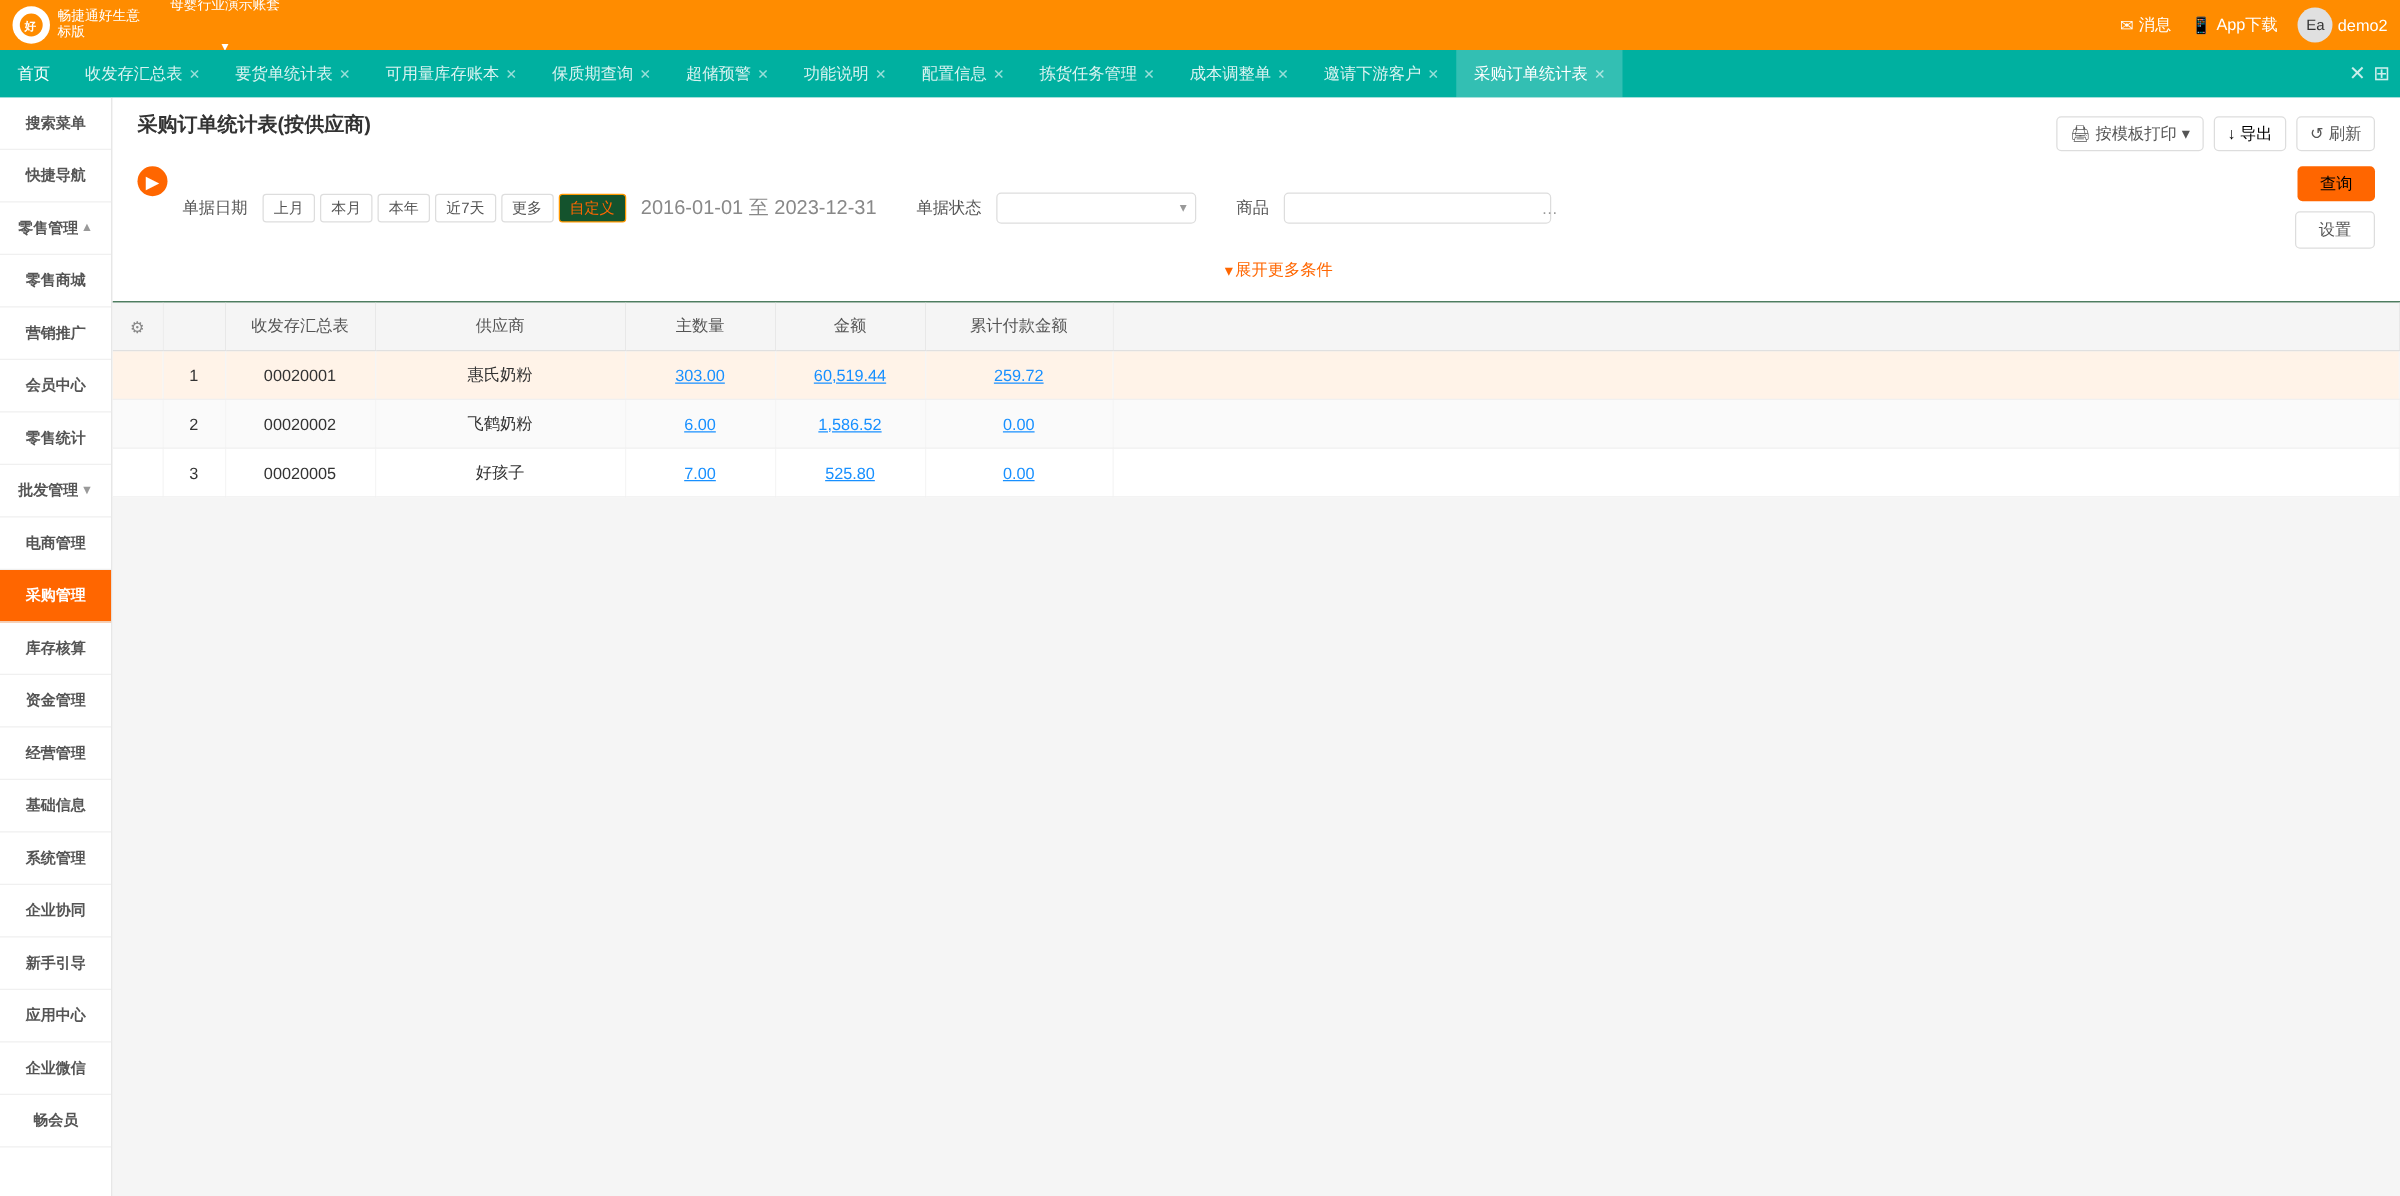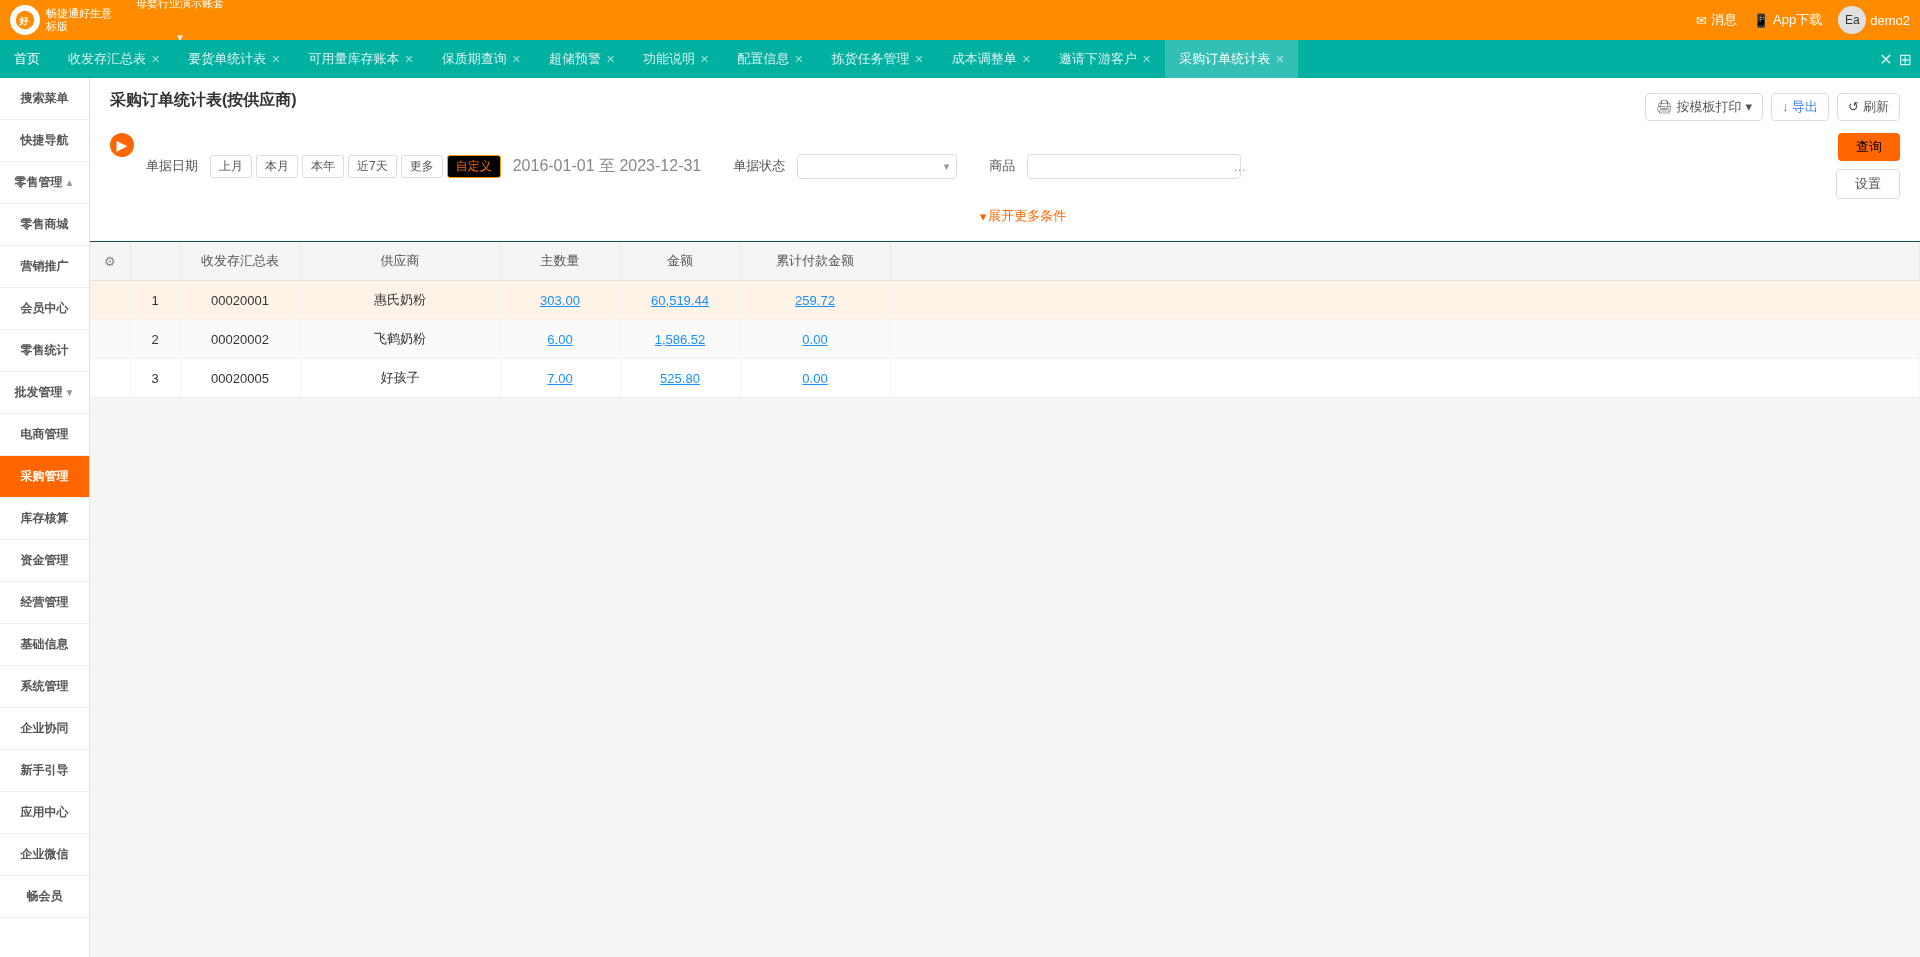--- a/index.html
+++ b/index.html
@@ -26,29 +26,29 @@
     .sidebar-item.active { background: #ff6600; color: #fff; }
     .sidebar-item.has-arrow { display: flex; align-items: center; justify-content: center; gap: 2px; }
     .sidebar-arrow { font-size: 10px; color: #999; }
 
     
     .content { flex: 1; display: flex; flex-direction: column; overflow: hidden; background: #f5f5f5; }
     .page-title { font-size: 16px; font-weight: 600; color: #333; margin-bottom: 12px; }
     .filter-label { font-size: 13px; color: #555; white-space: nowrap; }
     .date-shortcuts { display: flex; gap: 4px; }
     .date-btn { padding: 2px 8px; font-size: 12px; border: 1px solid #ddd; border-radius: 3px; cursor: pointer; color: #555; background: #fff; }
-    .date-btn.custom { background: #000000; border-color: #ff9800; color: #ff6600; }
+    .date-btn.custom { background: #14532d; border-color: #ff9800; color: #ff6600; }
     .date-range { font-size: 16px; color: #888; }
     .filter-dropdown { border: 1px solid #ddd; border-radius: 4px; padding: 4px 28px 4px 8px; font-size: 13px; background: #fff; min-width: 160px; appearance: none; position: relative; cursor: pointer; color: #555; }
     .select-wrapper { position: relative; display: inline-block; }
     .select-wrapper::after { content: '▾'; position: absolute; right: 8px; top: 50%; transform: translateY(-50%); color: #999; pointer-events: none; font-size: 11px; }
     .filter-input { border: 1px solid #ddd; border-radius: 4px; padding: 4px 28px 4px 8px; font-size: 13px; min-width: 180px; color: #555; }
     .filter-more-btn { color: #ff6600; font-size: 13px; cursor: pointer; display: flex; align-items: center; gap: 2px; }
     .btn-print { border: 1px solid #ddd; border-radius: 4px; padding: 4px 10px; font-size: 13px; cursor: pointer; background: #fff; color: #555; display: flex; align-items: center; gap: 4px; }
-    .btn-export { border: 1px solid #ddd; border-radius: 4px; padding: 4px 10px; font-size: 13px; cursor: pointer; background: #fff; color: #3b82f6; text-align: right; }
+    .btn-export { border: 1px solid #ddd; border-radius: 4px; padding: 4px 10px; font-size: 13px; cursor: pointer; background: #fff; color: #000000; text-align: right; }
     .btn-refresh { border: 1px solid #ddd; border-radius: 4px; padding: 4px 10px; font-size: 13px; cursor: pointer; background: #fff; color: #555; display: flex; align-items: center; gap: 4px; }
     .btn-query { background: #ff6600; color: #000000; border: none; border-radius: 4px; padding: 5px 18px; font-size: 13px; cursor: pointer; }
     .btn-settings { background: #fff; color: #555; border: 1px solid #ddd; border-radius: 4px; padding: 5px 18px; font-size: 13px; cursor: pointer; display: block; margin-top: 4px; }
 
     
     .filter-toggle { width: 24px; height: 24px; background: #ff6600; border-radius: 50%; display: flex; align-items: center; justify-content: center; cursor: pointer; color: #fff; font-size: 14px; flex-shrink: 0; }
 
     
     .table-area { flex: 1; overflow: auto; padding: 0 0 0 0; }
     .data-table { width: 100%; border-collapse: collapse; background: #fff; }

